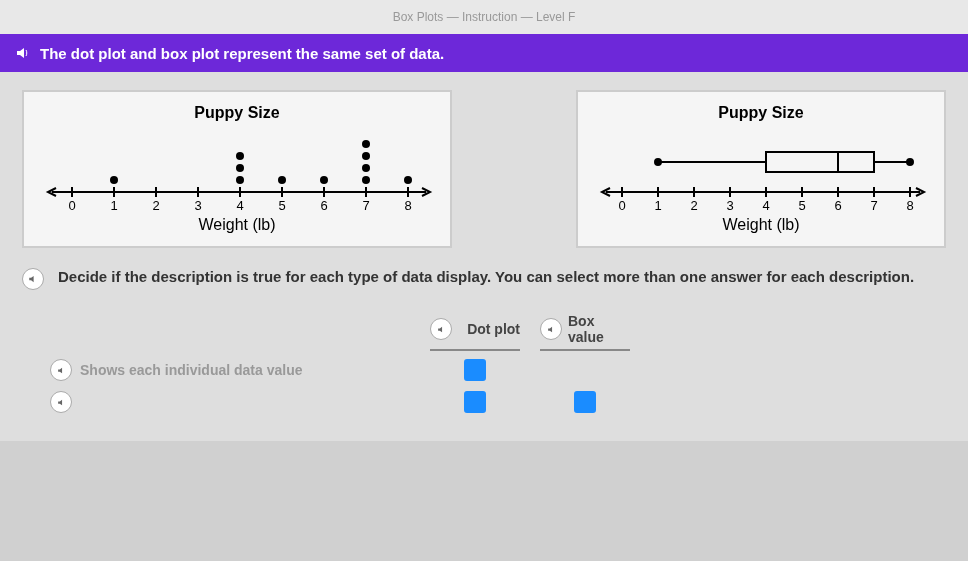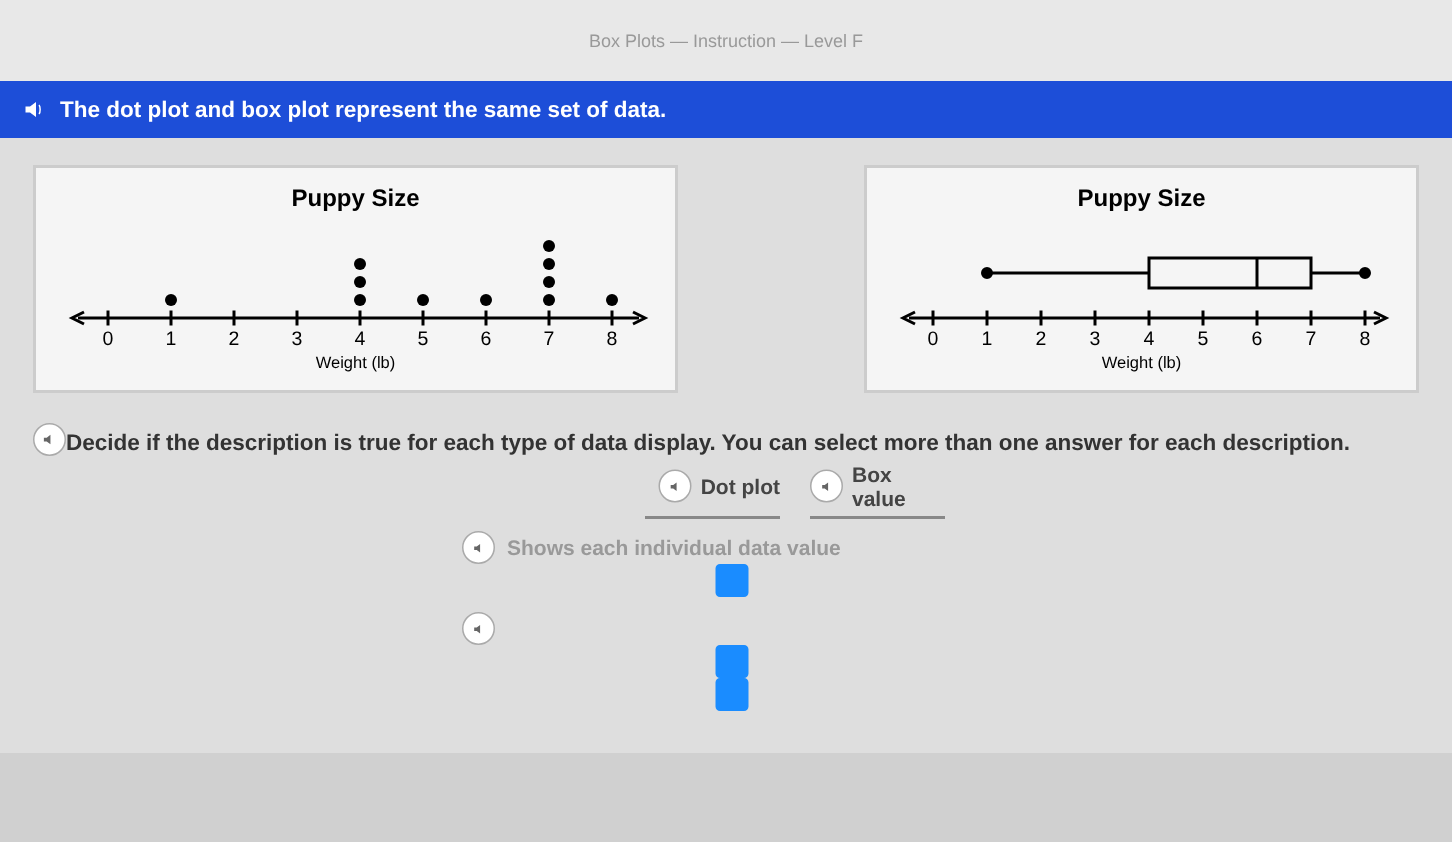--- a/index.html
+++ b/index.html
@@ -7,25 +7,25 @@
       font-family: Arial, sans-serif;
       background: #d0d0d0;
       width: 968px;
       height: 561px;
       overflow: hidden;
     }
     .breadcrumb {
       text-align: center;
       font-size: 12px;
       color: #999;
-      padding: 20px 0;
+      padding: 10px 0;
       background: #e8e8e8;
     }
     .header-bar {
-      background: #1d4ed8;
+      background: #6d28d9;
       color: white;
       padding: 10px 14px;
       display: flex;
       align-items: center;
       gap: 8px;
       font-size: 15px;
       font-weight: 600;
     }
     .audio-icon {
       width: 18px;
@@ -52,29 +52,29 @@
     .plot-panel.dot { width: 430px; }
     .plot-panel.box { width: 370px; margin-left: auto; }
     .plot-title {
       text-align: center;
       font-size: 16px;
       font-weight: 600;
       margin-bottom: 10px;
     }
     .plot-axis-label {
       text-align: center;
-      font-size: 11px;
+      font-size: 16px;
       margin-top: 4px;
     }
     svg { display: block; }
     .instruction-row {
       display: flex;
-      align-items: flex-end;
-      gap: 0;
-      margin-bottom: 4px;
+      align-items: flex-start;
+      gap: 14px;
+      margin-bottom: 23px;
       font-size: 15px;
       font-weight: 600;
       color: #333;
     }
     .audio-btn-small {
       width: 22px; height: 22px;
       border-radius: 50%;
       background: #fff;
       border: 1px solid #aaa;
       display: inline-flex;
@@ -97,27 +97,26 @@
     .col-head {
       display: flex;
       align-items: center;
       gap: 6px;
       font-size: 14px;
       color: #444;
       font-weight: 600;
       padding-bottom: 4px;
       border-bottom: 2px solid #888;
       width: 90px;
-      justify-content: flex-end;
+      justify-content: space-between;
     }
     .q-row {
       display: flex;
       align-items: center;
       margin-bottom: 10px;
-      flex-direction: column;
     }
     .q-label {
       display: flex;
       align-items: center;
       gap: 8px;
       width: 380px;
       font-size: 14px;
       color: #999;
       font-weight: 600;
     }

